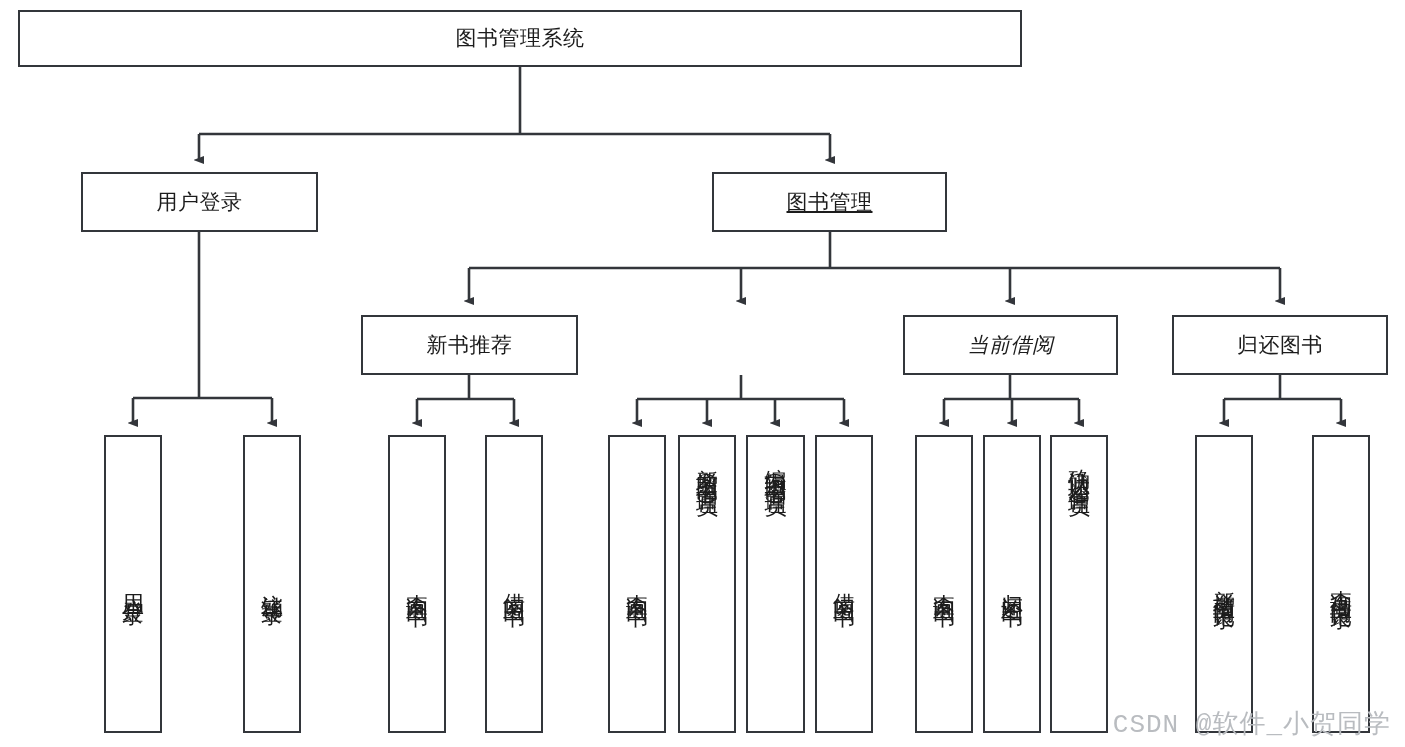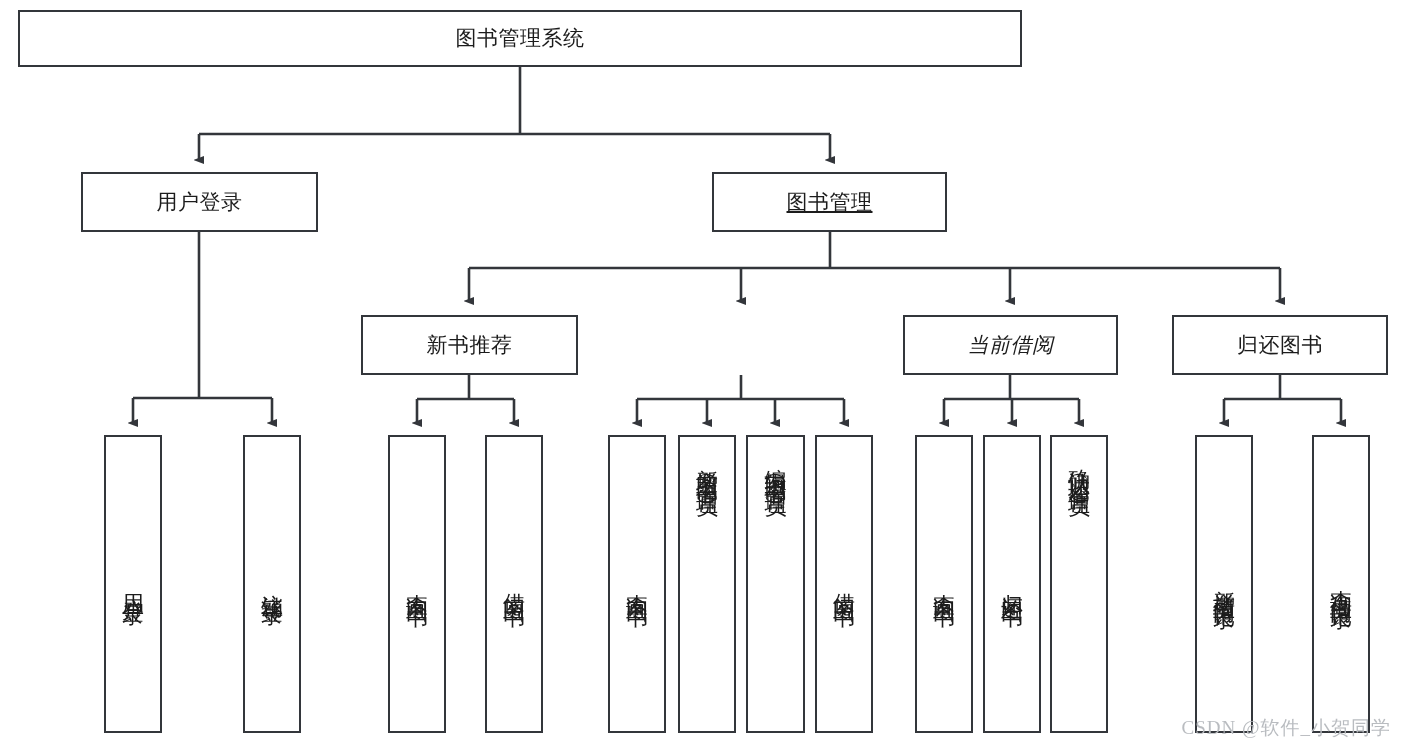--- a/index.html
+++ b/index.html
@@ -56,26 +56,26 @@
     display: block;
   }
   .node.vertical.centered {
     align-items: center;
     padding-top: 0;
   }
   .watermark {
     position: absolute;
     right: 14px;
     bottom: 6px;
-    font-size: 19px;
+    font-size: 26px;
     color: #b9bcc0;
     letter-spacing: 1px;
     white-space: nowrap;
     z-index: 5;
-    font-family: Liberation Serif, serif;
+    font-family: Liberation Mono, monospace;
   }
 </style>
 </head>
 <body>
 
 <div id="canvas">
 
   <svg id="edges" viewBox="0 0 1405 747" xmlns="http://www.w3.org/2000/svg">
     <defs>
       <marker id="arrow" markerWidth="10" markerHeight="10" refX="5" refY="5" orient="auto" markerUnits="userSpaceOnUse">

